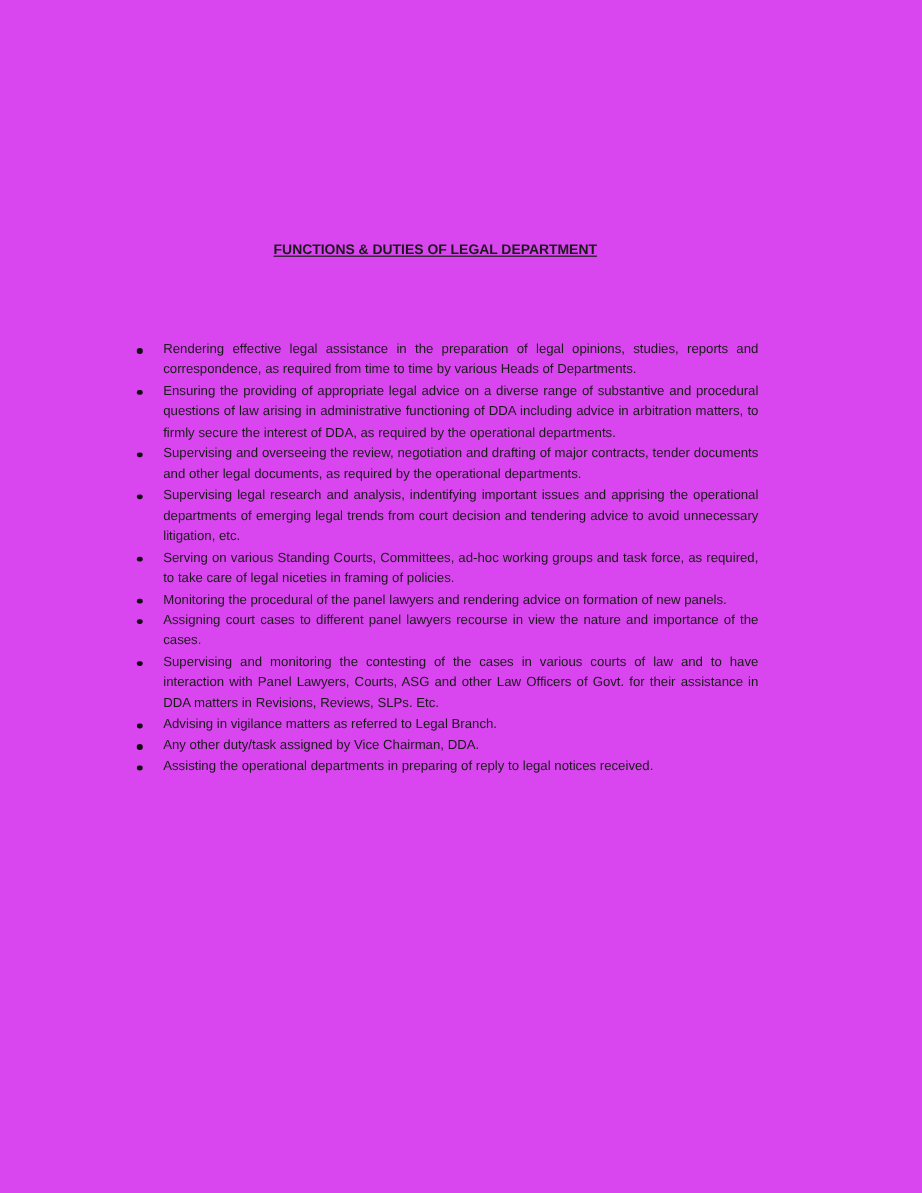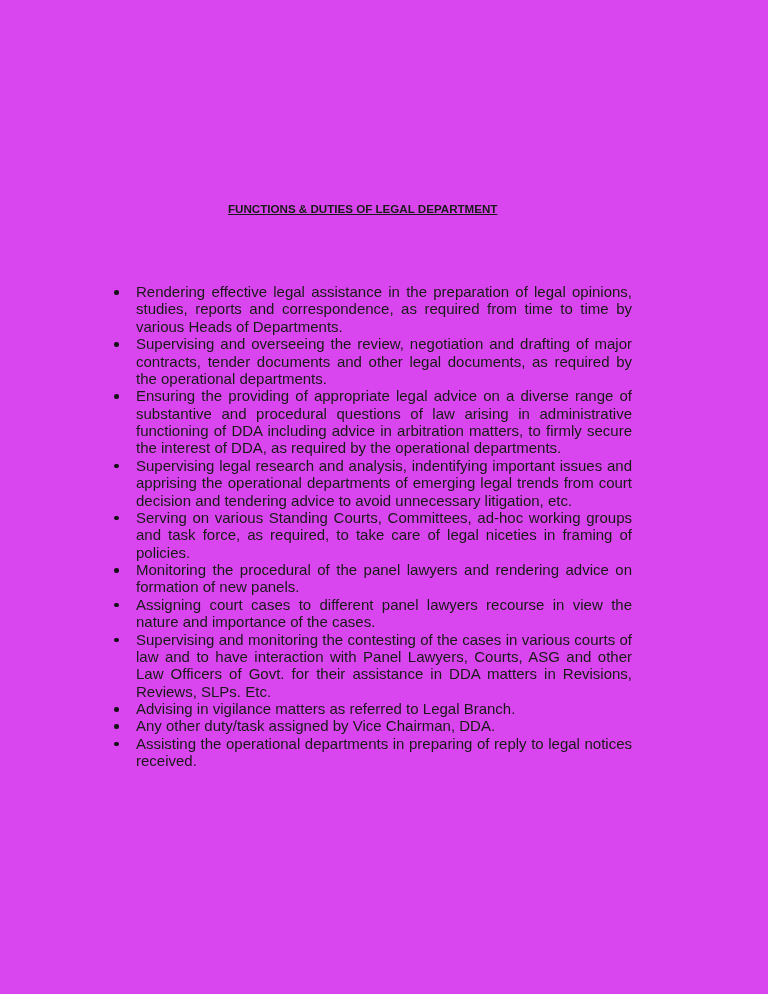--- a/index.html
+++ b/index.html
@@ -4,44 +4,44 @@
   <style>
     html, body { margin: 0; padding: 0; background: #ffffff; }
     body { width: 768px; height: 994px; position: relative; overflow: hidden;
       font-family: "Liberation Sans", "DejaVu Sans", sans-serif; color: #1a1a1a; }
     .page { position: absolute; left: 0; top: 0; width: 768px; height: 994px; background: #d946ef; }
     .title { position: absolute; left: 0; width: 768px; top: 201px; text-align: left;
       padding-left: 228px; box-sizing: border-box;
       font-size: 11.6px; font-weight: bold; text-decoration: underline; letter-spacing: 0px;
       line-height: 16px; white-space: nowrap; }
     .list { position: absolute; left: 114px; top: 283px; width: 518px; margin: 0; padding: 0; list-style: none; }
-    .item { position: relative; padding-left: 22px; font-size: 15px; line-height: 17.37px;
+    .item { position: relative; padding-left: 22px; font-size: 11px; line-height: 17.37px;
       text-align: justify; }
     .bullet { position: absolute; left: 0; top: 0; width: 22px; line-height: 17.37px; font-size: 12px; }
     .bullet::before { content: ""; position: absolute; left: 0px; top: 7px; width: 4.5px; height: 4.5px; border-radius: 50%; background: #111; }
     .item-text { display: block; }
   </style>
 </head>
 <body>
 
 <div class="page">
   <div class="title">FUNCTIONS &amp; DUTIES OF LEGAL DEPARTMENT</div>
 
   <ul class="list">
     <li class="item">
         <span class="bullet"></span>
         <span class="item-text">Rendering effective legal assistance in the preparation of legal opinions, studies, reports and correspondence, as required from time to time by various Heads of Departments.</span>
       </li>
     <li class="item">
         <span class="bullet"></span>
-        <span class="item-text">Supervising and overseeing the review, negotiation and drafting of major contracts, tender documents and other legal documents, as required by the operational departments.</span>
+        <span class="item-text">Ensuring the providing of appropriate legal advice on a diverse range of substantive and procedural questions of law arising in administrative functioning of DDA including advice in arbitration matters, to firmly secure the interest of DDA, as required by the operational departments.</span>
       </li>
     <li class="item">
         <span class="bullet"></span>
-        <span class="item-text">Ensuring the providing of appropriate legal advice on a diverse range of substantive and procedural questions of law arising in administrative functioning of DDA including advice in arbitration matters, to firmly secure the interest of DDA, as required by the operational departments.</span>
+        <span class="item-text">Supervising and overseeing the review, negotiation and drafting of major contracts, tender documents and other legal documents, as required by the operational departments.</span>
       </li>
     <li class="item">
         <span class="bullet"></span>
         <span class="item-text">Supervising legal research and analysis, indentifying important issues and apprising the operational departments of emerging legal trends from court decision and tendering advice to avoid unnecessary litigation, etc.</span>
       </li>
     <li class="item">
         <span class="bullet"></span>
         <span class="item-text">Serving on various Standing Courts, Committees, ad-hoc working groups and task force, as required, to take care of legal niceties in framing of policies.</span>
       </li>
     <li class="item">

